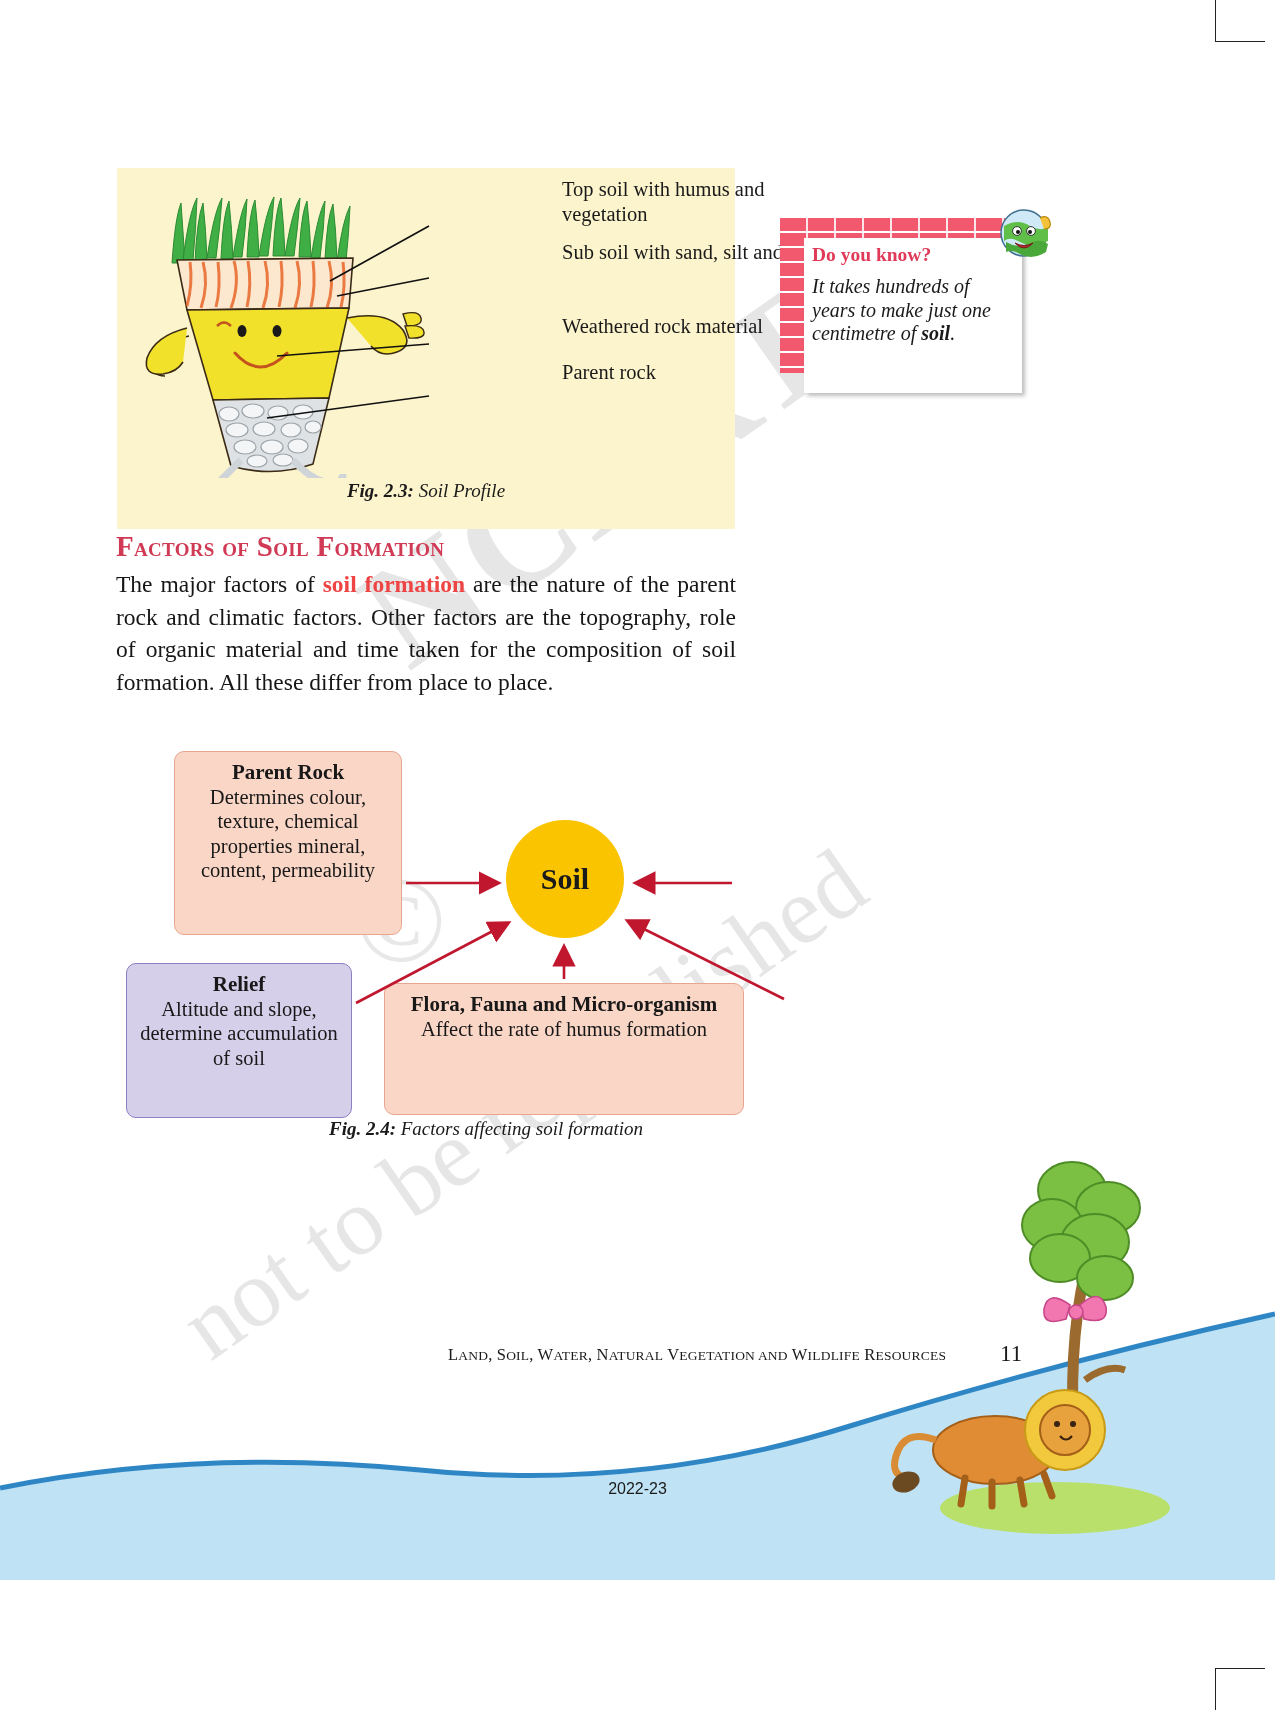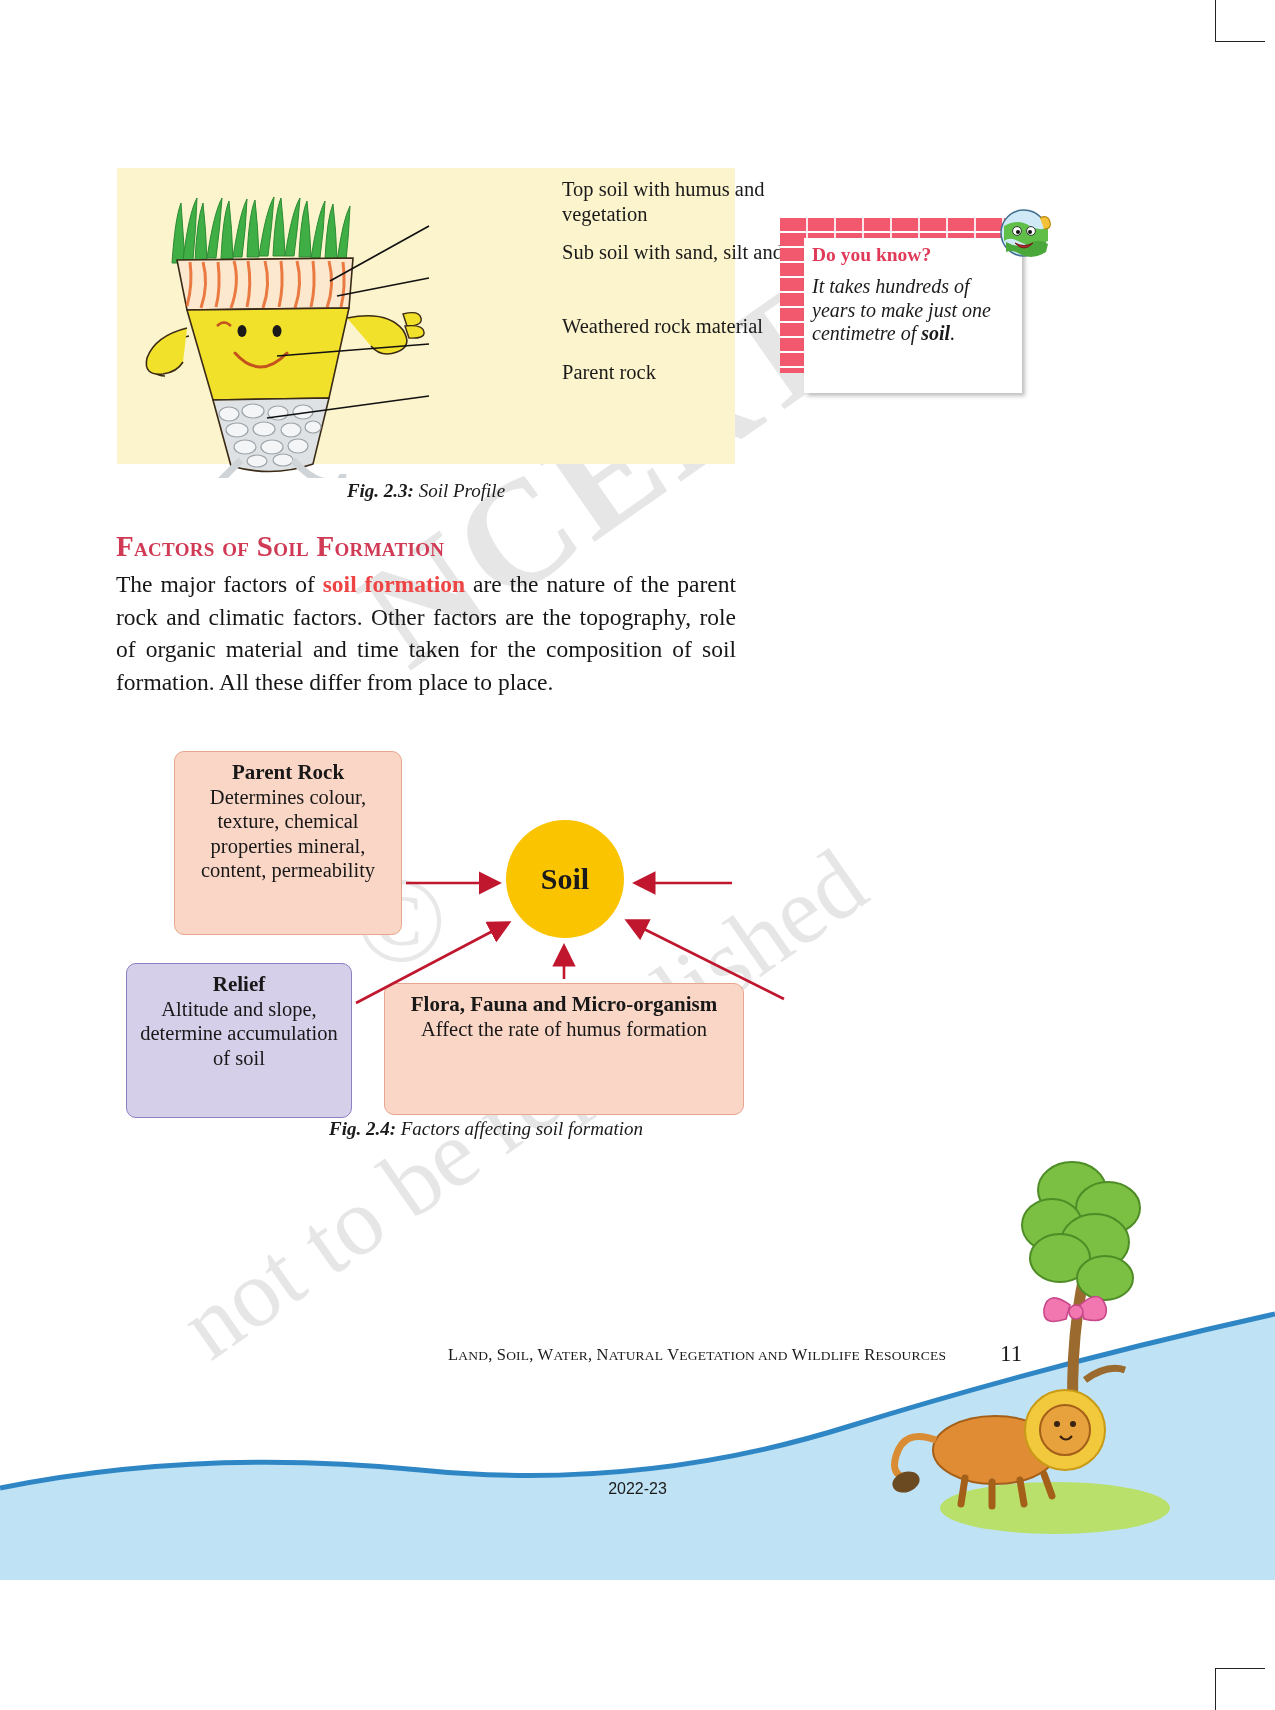--- a/index.html
+++ b/index.html
@@ -23,21 +23,21 @@
   .wm-ncert { top:560px; left:330px; font-size:150px; letter-spacing:4px;
               transform:rotate(-35deg); transform-origin:left top;
               font-family:"Liberation Serif", serif; color:#e6e6e6; }
   .wm-notto { top:1290px; left:160px; font-size:96px;
               transform:rotate(-35deg); transform-origin:left top;
               font-family:"Liberation Serif", serif; color:#e6e6e6; font-weight:normal;}
   .wm-copy { position:absolute; top:852px; left:355px; font-size:120px; color:#e8e8e8;
              font-family:"Liberation Serif",serif; }
 
   
-  .fig23 { position:absolute; left:117px; top:168px; width:618px; height:296px;
+  .fig23 { position:absolute; left:117px; top:168px; width:618px; height:361px;
            background:#fcf4cc; }
   .fig23-art { position:absolute; left:0; top:0; width:330px; height:310px; }
   .labels { position:absolute; left:330px; top:0; width:288px; height:310px; }
   .lbl { position:absolute; font-size:20.5px; color:#1a1a1a; line-height:25px;
          font-family:"Liberation Serif", serif; }
   .lbl1 { top:9px;   left:115px; width:270px; }
   .lbl2 { top:72px;  left:115px; width:280px; }
   .lbl3 { top:146px; left:115px; width:280px; }
   .lbl4 { top:192px; left:115px; width:280px; }
 

